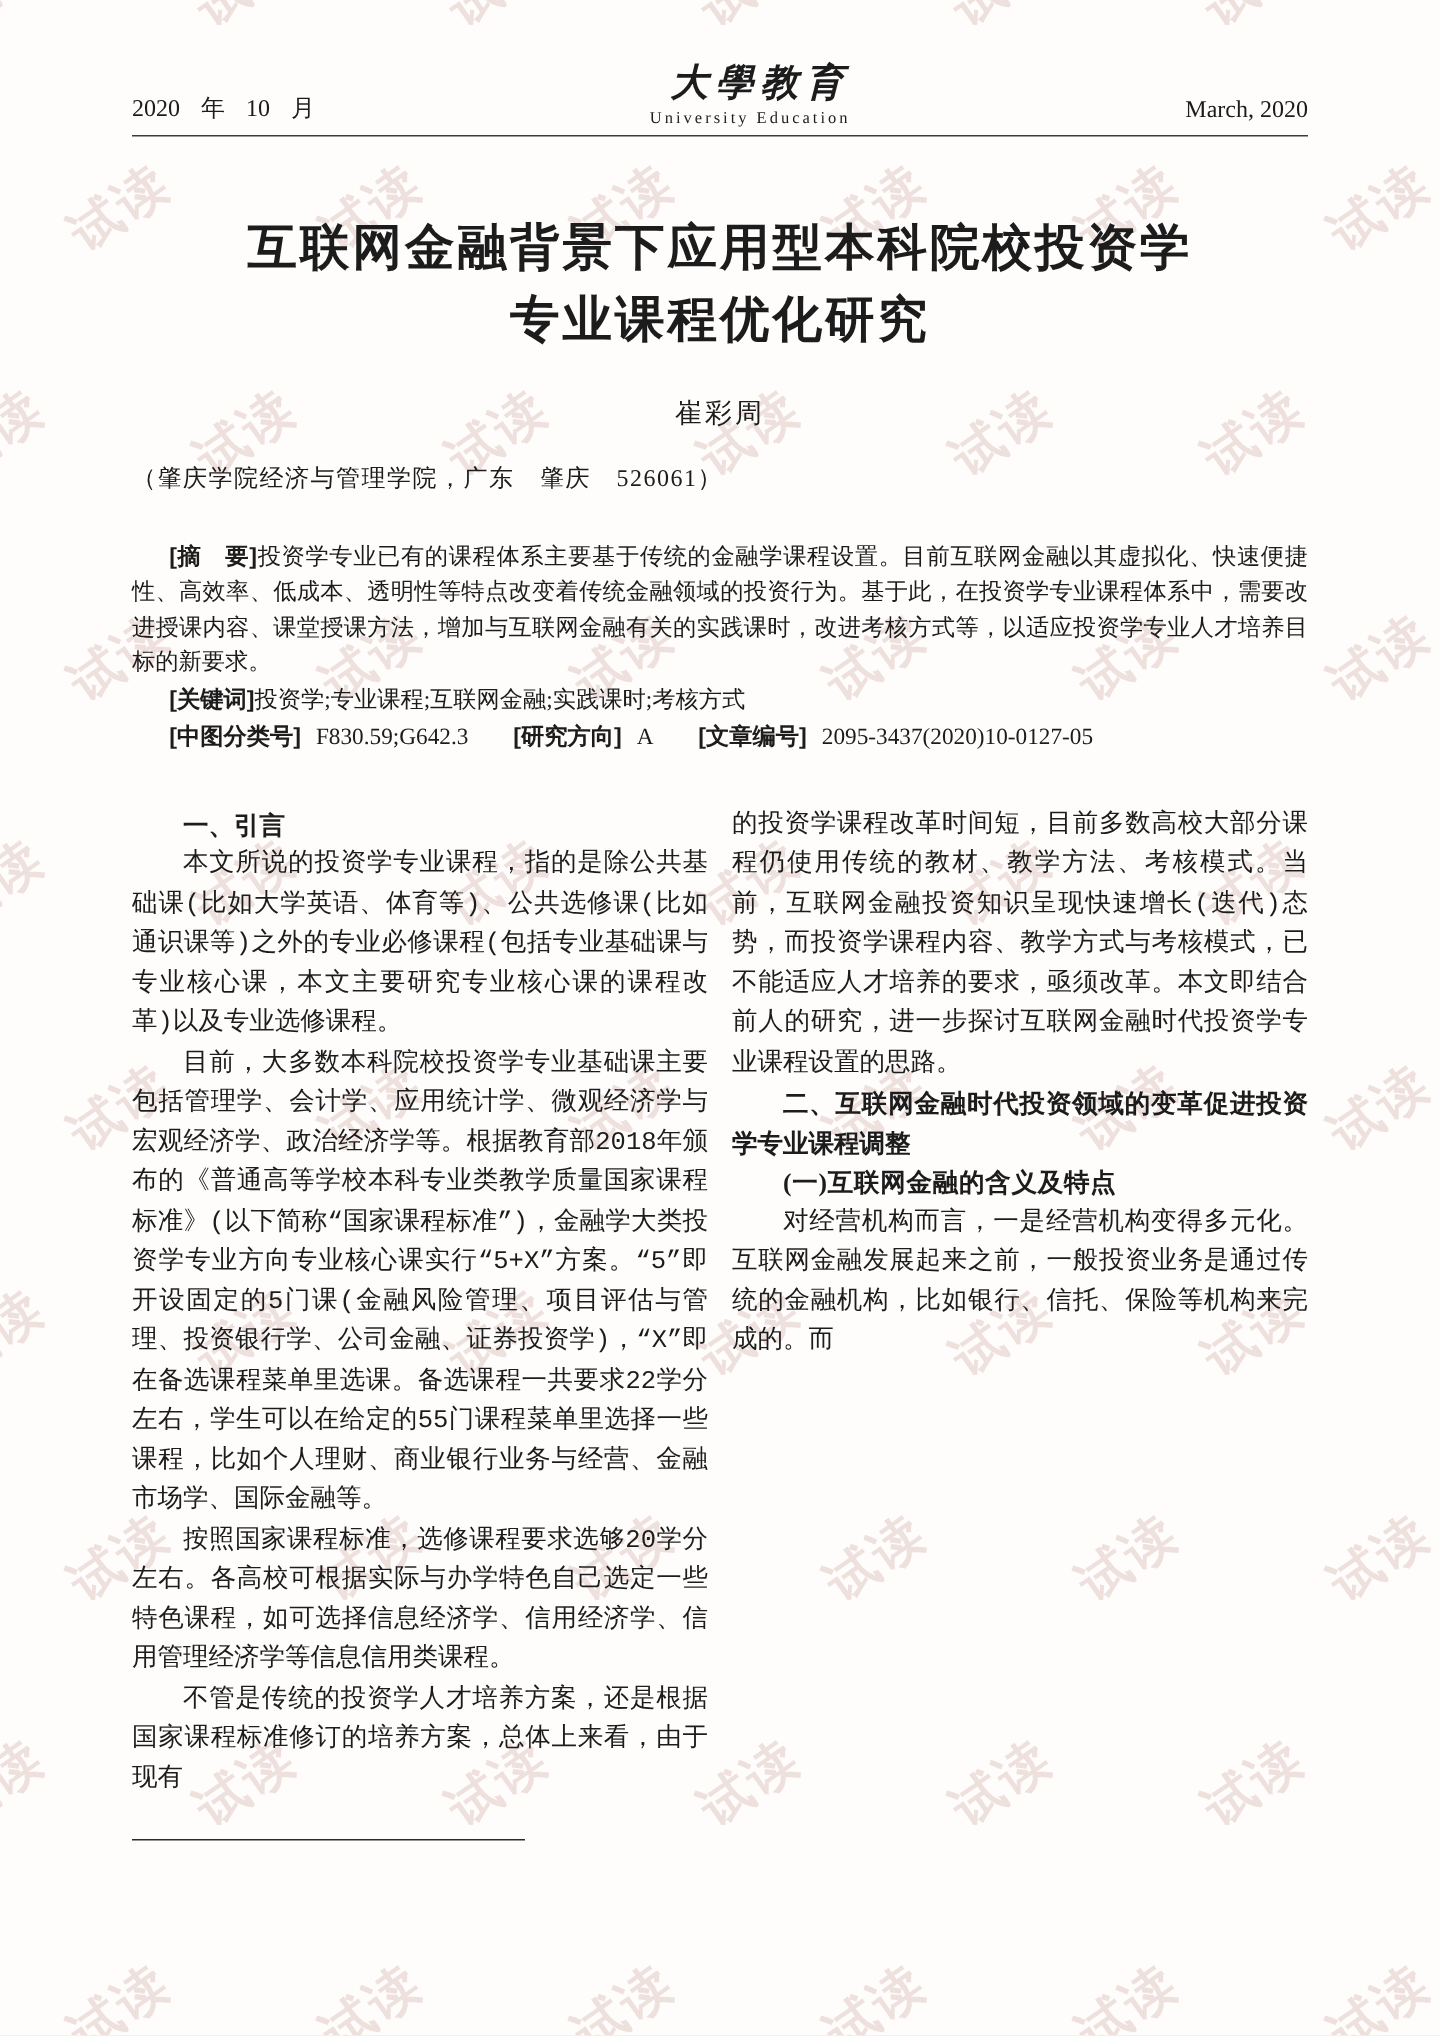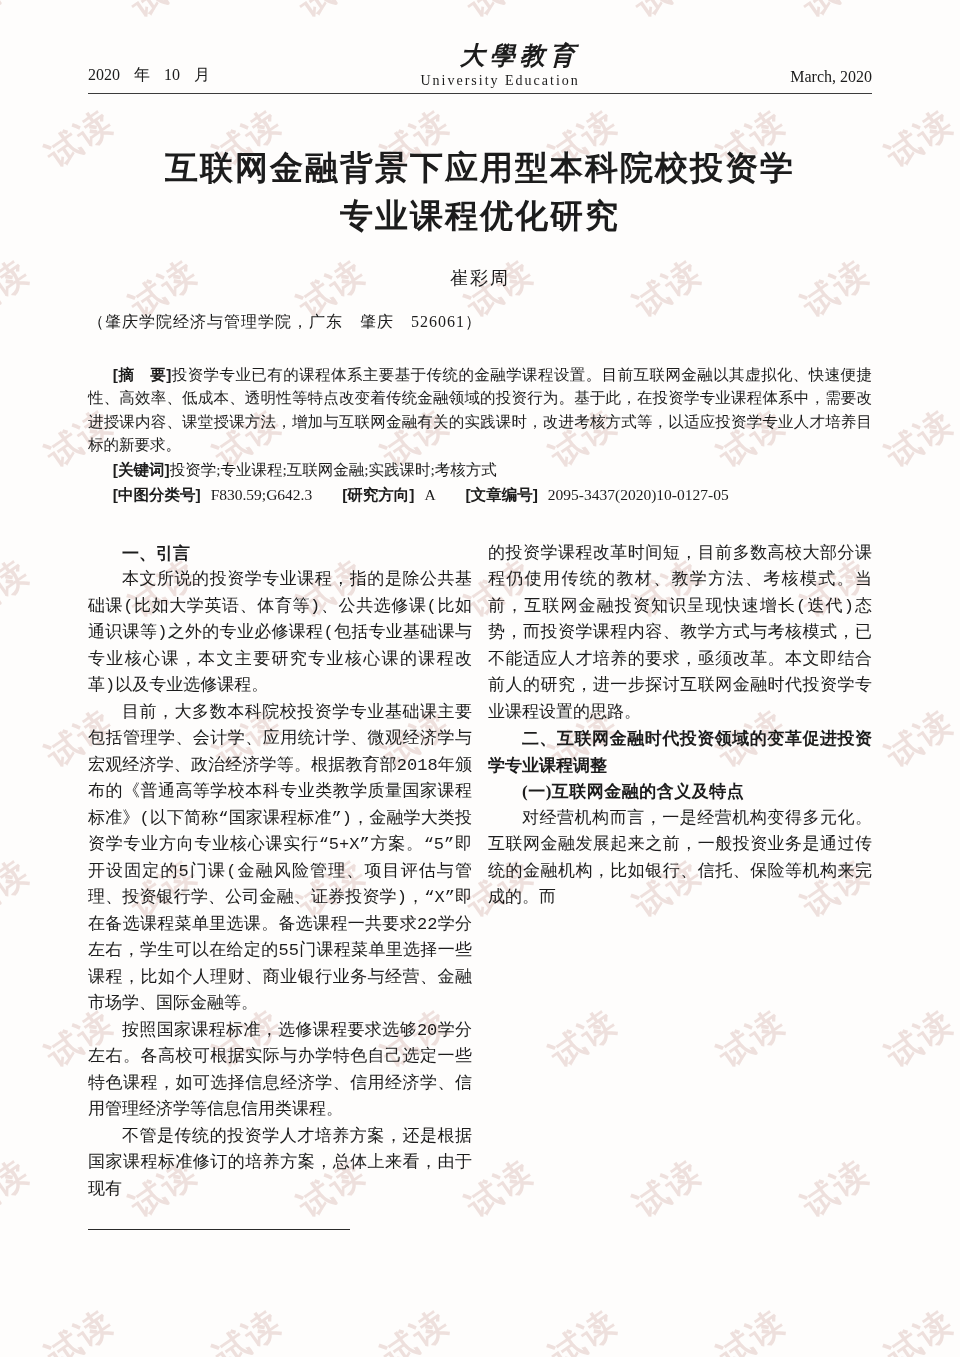--- a/index.html
+++ b/index.html
@@ -44,21 +44,21 @@
   .hdr-date-cn { font-size: 16px; word-spacing: 10px; padding-bottom: 2px; }
   .hdr-date-en { font-size: 16px; padding-bottom: 2px; }
   .hdr-center { text-align: right; line-height: 1.1; }
   .hdr-logo {
     font-family: "Liberation Serif", "DejaVu Serif", serif;
     font-style: italic;
     font-weight: 700;
     font-size: 25px;
     letter-spacing: 5px;
   }
-  .hdr-journal-en { font-size: 14px; letter-spacing: 2px; margin-top: 3px; }
+  .hdr-journal-en { font-size: 11px; letter-spacing: 2px; margin-top: 3px; }
   .hdr-rule { border: none; border-top: 1.6px solid #3c3c3c; margin-top: 5px; }
   
   .art-title {
     margin-top: 50px;
     text-align: center;
     font-family: "Liberation Sans", "DejaVu Sans", sans-serif;
     font-weight: 700;
     font-size: 33px;
     line-height: 48px;
     letter-spacing: 2px;

